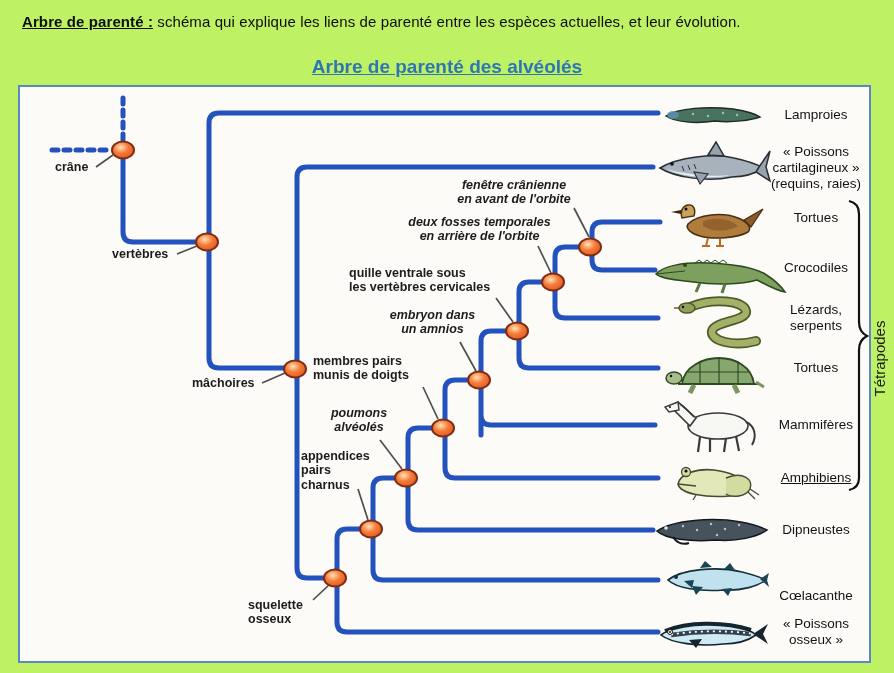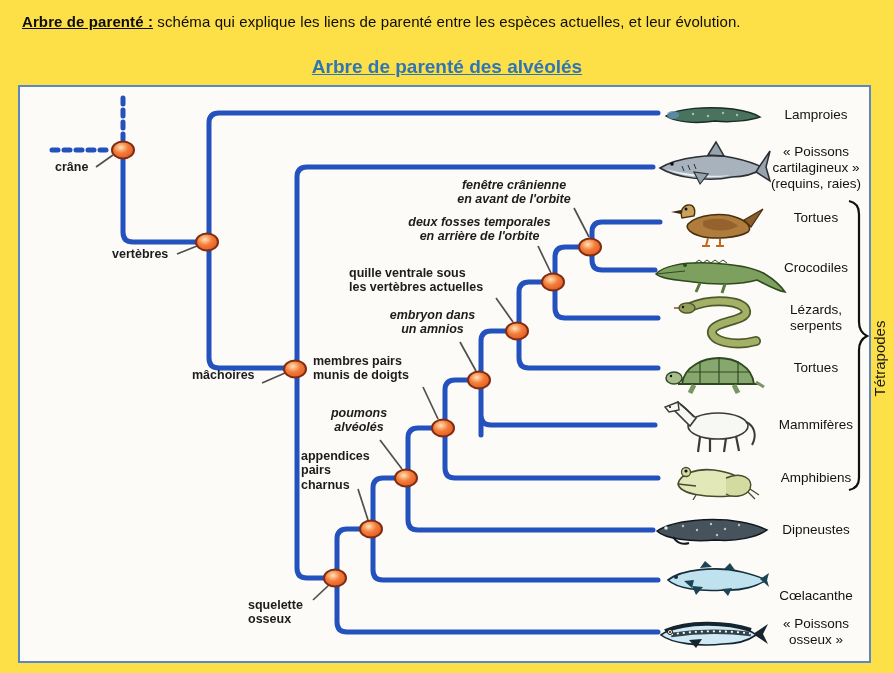--- a/index.html
+++ b/index.html
@@ -1,16 +1,16 @@
 <!DOCTYPE html>
 <html><head>
 <meta charset="utf-8">
 <style>
   html,body{margin:0;padding:0;background:#ffffff;}
-  .page{position:relative;width:894px;height:673px;background:#fde047;
+  .page{position:relative;width:894px;height:673px;background:#bef264;
         font-family:"Liberation Sans",sans-serif;overflow:hidden;}
 
   
   .definition{position:absolute;left:22px;top:13px;width:860px;
               font-size:15px;color:#0d0d0d;letter-spacing:.1px;}
   .definition .term{font-weight:bold;text-decoration:underline;}
   .diagram-title{position:absolute;left:0;top:56px;width:894px;text-align:center;
                  font-size:19px;font-weight:bold;color:#2e75b6;}
   .diagram-title span{text-decoration:underline;}
 
@@ -109,50 +109,50 @@
       <ellipse cx="517" cy="331" rx="11" ry="8.5"></ellipse>
       <ellipse cx="553" cy="282" rx="11" ry="8.5"></ellipse>
       <ellipse cx="590" cy="247" rx="11" ry="8.5"></ellipse>
     </g>
 
     <path d="M 849,201 Q 859,203 859,214 L 859,322 Q 859,332 867,336 Q 859,340 859,350 L 859,478 Q 859,488 849,490" stroke="#101010" stroke-width="2.2" fill="none"></path>
   </svg>
 
   <div class="innov" style="left:55px;top:160px;">crâne</div>
   <div class="innov" style="left:112px;top:247px;">vertèbres</div>
-  <div class="innov" style="left:192px;top:368px;">mâchoires</div>
+  <div class="innov" style="left:192px;top:376px;">mâchoires</div>
   <div class="innov" style="left:248px;top:598px;">squelette
 osseux</div>
   <div class="innov" style="left:301px;top:449px;">appendices
 pairs
 charnus</div>
   <div class="innov center" style="left:322px;top:406px;width:74px;">poumons
 alvéolés</div>
   <div class="innov" style="left:313px;top:354px;">membres pairs
 munis de doigts</div>
   <div class="innov center" style="left:383px;top:308px;width:99px;">embryon dans
 un amnios</div>
   <div class="innov" style="left:349px;top:266px;">quille ventrale sous
-les vertèbres actuelles</div>
+les vertèbres cervicales</div>
   <div class="innov center" style="left:407px;top:215px;width:145px;">deux fosses temporales
 en arrière de l'orbite</div>
   <div class="innov center" style="left:452px;top:178px;width:124px;">fenêtre crânienne
 en avant de l'orbite</div>
 
   <div class="species" style="top:107px;">Lamproies</div>
   <div class="species" style="top:144px;">« Poissons
 cartilagineux »
 (requins, raies)</div>
   <div class="species" style="top:210px;">Tortues</div>
   <div class="species" style="top:260px;">Crocodiles</div>
   <div class="species" style="top:302px;">Lézards,
 serpents</div>
   <div class="species" style="top:360px;">Tortues</div>
   <div class="species" style="top:417px;">Mammifères</div>
-  <div class="species" style="top:470px;">Amphibiens</div>
+  <div class="species" style="top:470px;text-decoration:underline;">Amphibiens</div>
   <div class="species" style="top:522px;">Dipneustes</div>
   <div class="species" style="top:572px;margin-top:16px;">Cœlacanthe</div>
   <div class="species" style="top:616px;">« Poissons
 osseux »</div>
 
   <div class="group-label">Tétrapodes</div>
 
   <svg class="animal" style="left:663px;top:102px;" width="100" height="26" viewBox="0 0 100 26">
     <path d="M3,14 C15,6 45,4 70,7 C82,9 93,12 97,15 C88,18 70,21 52,19 C32,22 12,20 3,14 Z" fill="#49735f" stroke="#1c2b26" stroke-width="1.5"></path>
     <ellipse cx="10" cy="13" rx="6" ry="4" fill="#5d8fae" opacity="0.85"></ellipse>

